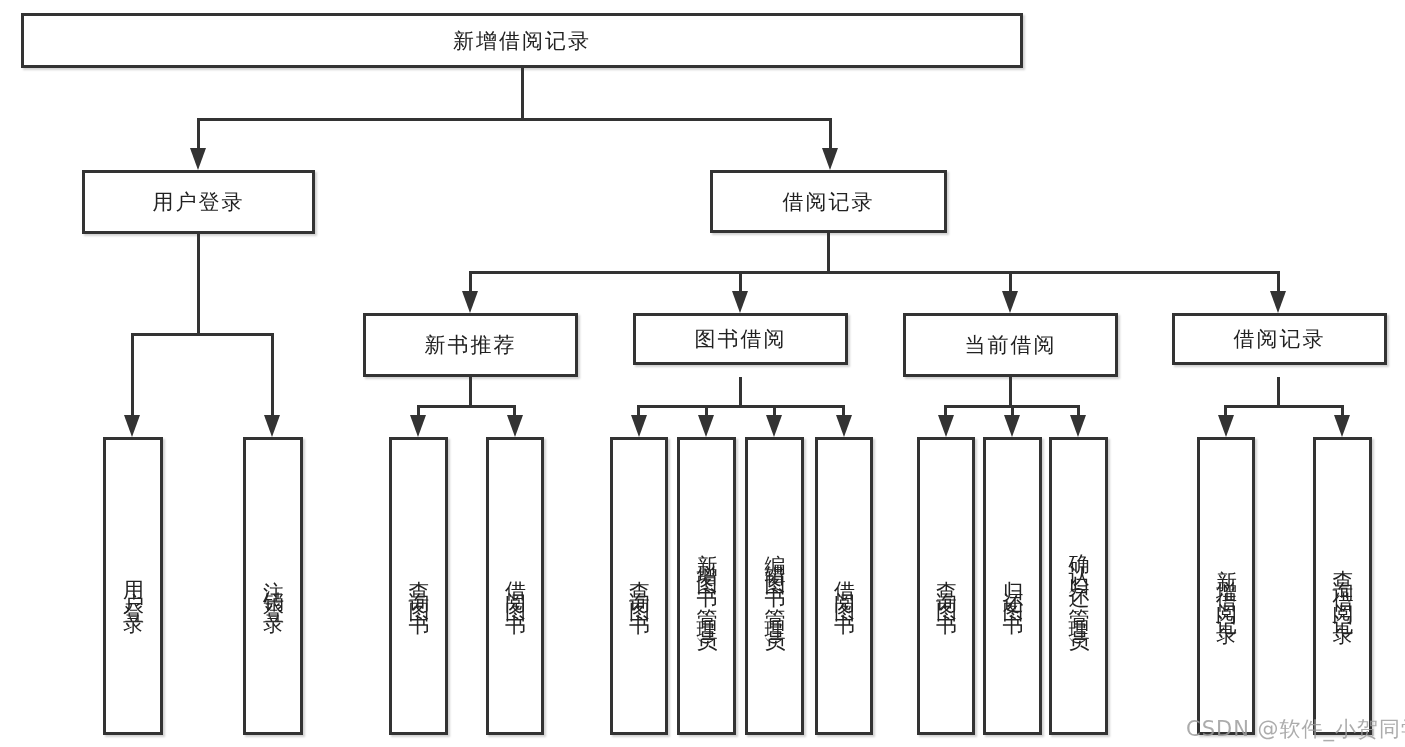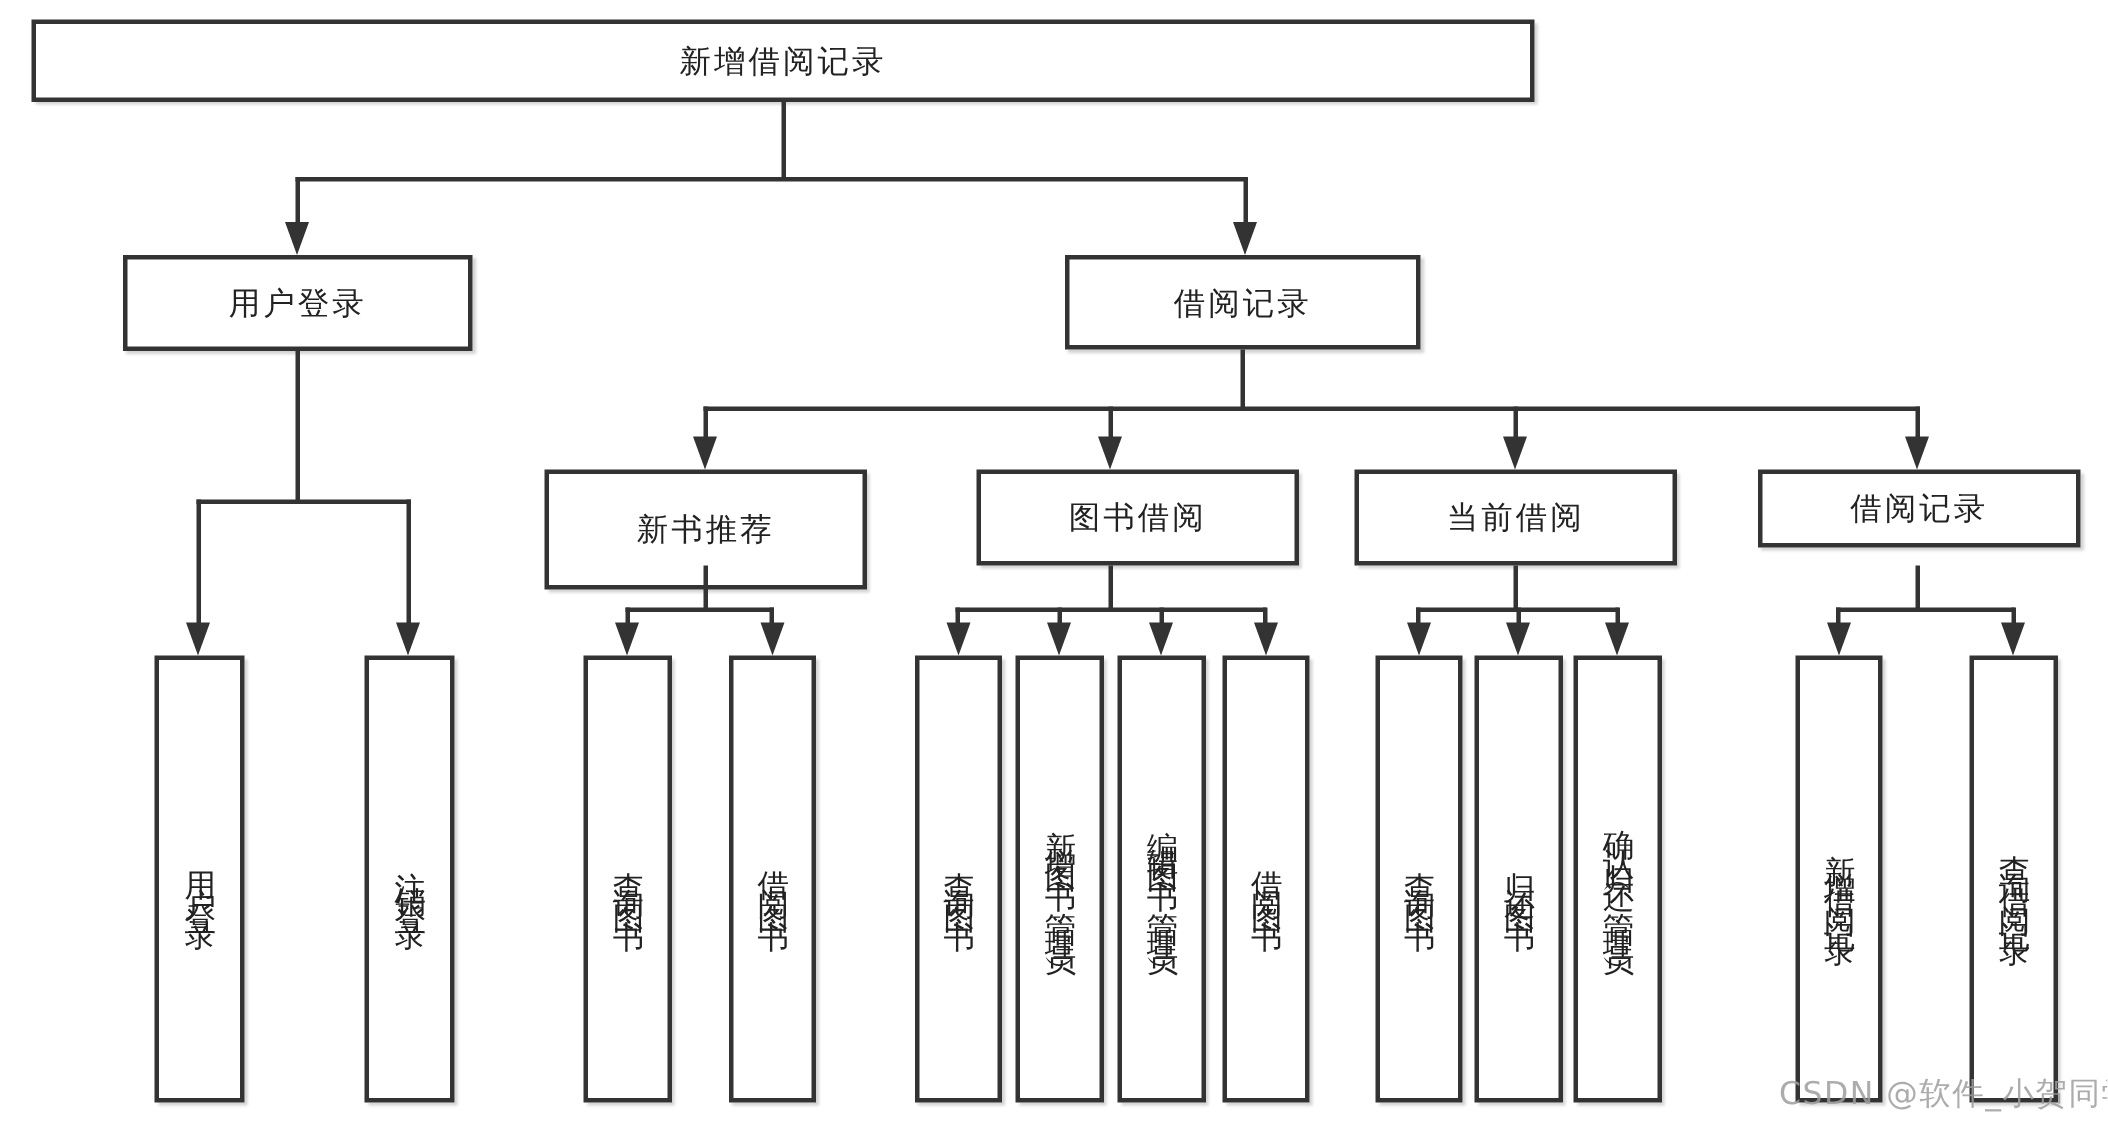--- a/index.html
+++ b/index.html
@@ -41,23 +41,23 @@
 <body>
 
 <div id="stage">
 
   <div class="hbox" style="left:21px;top:13px;width:1002px;height:55px">新增借阅记录</div>
 
   <div class="hbox" style="left:82px;top:170px;width:233px;height:64px">用户登录</div>
 
   <div class="hbox" style="left:710px;top:170px;width:237px;height:63px">借阅记录</div>
 
-  <div class="hbox" style="left:363px;top:313px;width:215px;height:80px">新书推荐</div>
+  <div class="hbox" style="left:363px;top:313px;width:215px;height:64px">新书推荐</div>
 
-  <div class="hbox" style="left:651px;top:313px;width:215px;height:64px">图书借阅</div>
+  <div class="hbox" style="left:633px;top:313px;width:215px;height:52px">图书借阅</div>
 
   <div class="hbox" style="left:903px;top:313px;width:215px;height:64px">当前借阅</div>
 
   <div class="hbox" style="left:1172px;top:313px;width:215px;height:52px">借阅记录</div>
 
   <div class="vbox" style="left:103px;width:60px">
     <span>用户登录</span>
   </div>
   <div class="vbox" style="left:243px;width:60px">
     <span>注销登录</span>

